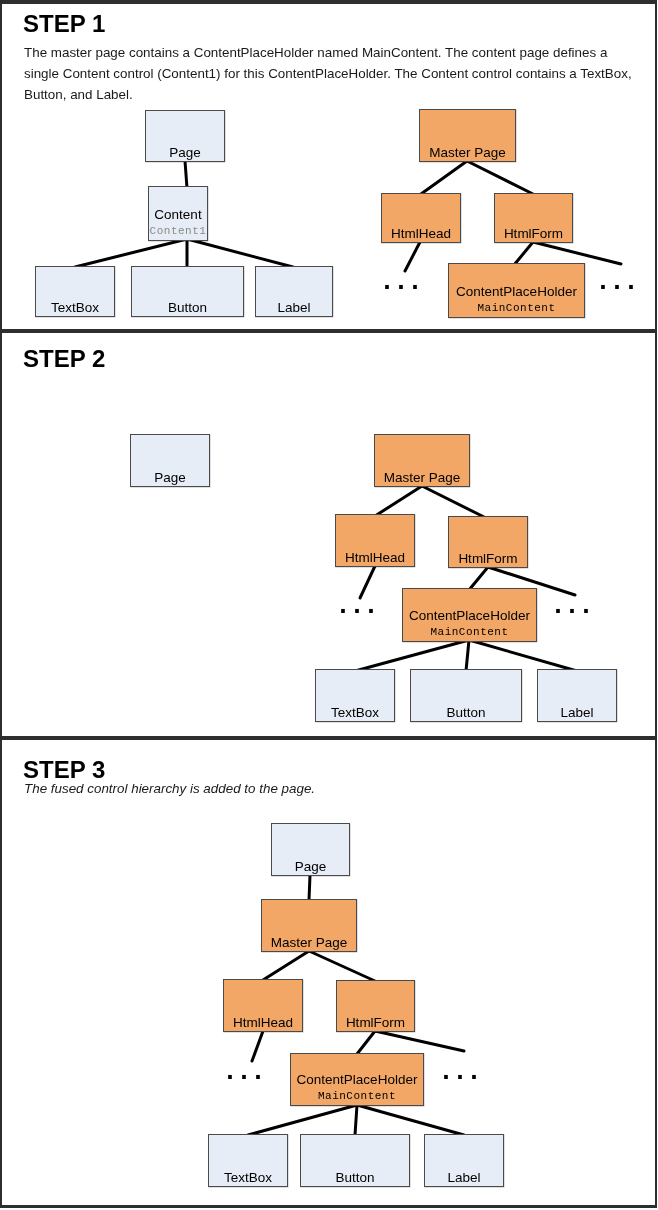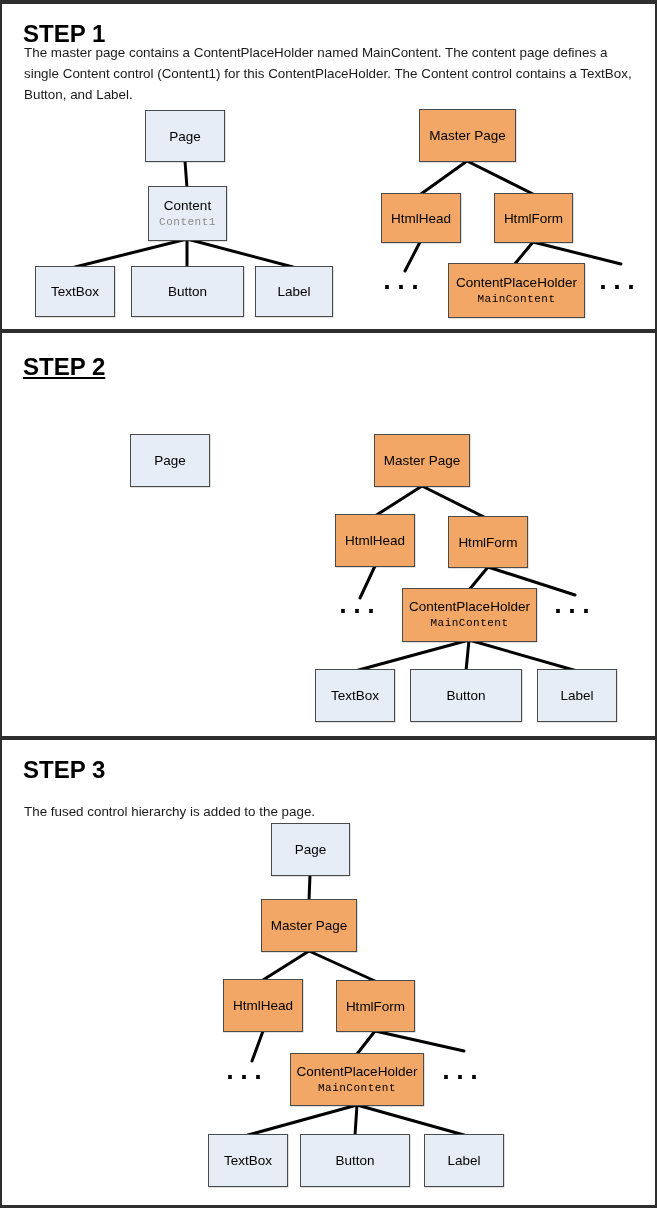--- a/index.html
+++ b/index.html
@@ -15,35 +15,35 @@
     font-family:"Liberation Sans", sans-serif;color:#111;
   }
   .panel{
     position:absolute;left:0;width:657px;background:#fff;
     border:2px solid var(--panelborder);
   }
   .panel1{top:0;height:331px;border-top-width:4px;}
   .panel2{top:331px;height:407px;}
   .panel3{top:738px;height:470px;border-bottom-width:3px;}
   .step-heading{
-    position:absolute;left:21px;top:16px;
+    position:absolute;left:21px;top:6px;
     font-size:24px;font-weight:bold;letter-spacing:0px;color:#000;
   }
   .step-desc{
     position:absolute;left:22px;top:38px;width:612px;
     font-size:13.4px;line-height:21px;color:#1a1a1a;
   }
-  .panel2 .step-heading{top:20px;text-decoration:underline;}
+  .panel2 .step-heading{top:12px;}
   .panel2 .step-desc{top:44px;width:592px;}
   .panel3 .step-heading{top:16px;}
-  .panel3 .step-desc{top:61px;}
+  .panel3 .step-desc{top:38px;font-style:italic;}
   svg.wires{position:absolute;left:0;top:0;pointer-events:none;}
   .node{
     position:absolute;display:flex;flex-direction:column;
-    align-items:center;justify-content:center;
+    align-items:center;justify-content:flex-end;
     border:1.5px solid var(--border);
     font-size:13.5px;color:#000;text-align:center;line-height:17px;
     box-shadow:0.5px 0.5px 0 rgba(0,0,0,0.25);
   }
   .node.blue{background:var(--blue);}
   .node.orange{background:var(--orange);}
   .node .code{
     font-family:"Liberation Mono","DejaVu Sans Mono",monospace;
     font-size:11px;letter-spacing:0.5px;
   }
@@ -72,21 +72,21 @@
       <line x1="465" y1="157" x2="531" y2="190"></line>
       <line x1="418" y1="238" x2="403" y2="267"></line>
       <line x1="531" y1="238" x2="512" y2="261"></line>
       <line x1="531" y1="238" x2="619" y2="260"></line>
     </g>
   </svg>
 
   <div class="node blue" style="left:143px;top:106px;width:80px;height:52px;">
     <span>Page</span>
   </div>
-  <div class="node blue" style="left:146px;top:182px;width:79px;height:55px;">
+  <div class="node blue" style="left:146px;top:182px;width:60px;height:55px;">
     <span>Content</span>
     <span class="code">Content1</span>
   </div>
   <div class="node blue" style="left:33px;top:262px;width:80px;height:51px;">
     <span>TextBox</span>
   </div>
   <div class="node blue" style="left:129px;top:262px;width:113px;height:51px;">
     <span>Button</span>
   </div>
   <div class="node blue" style="left:253px;top:262px;width:78px;height:51px;">

